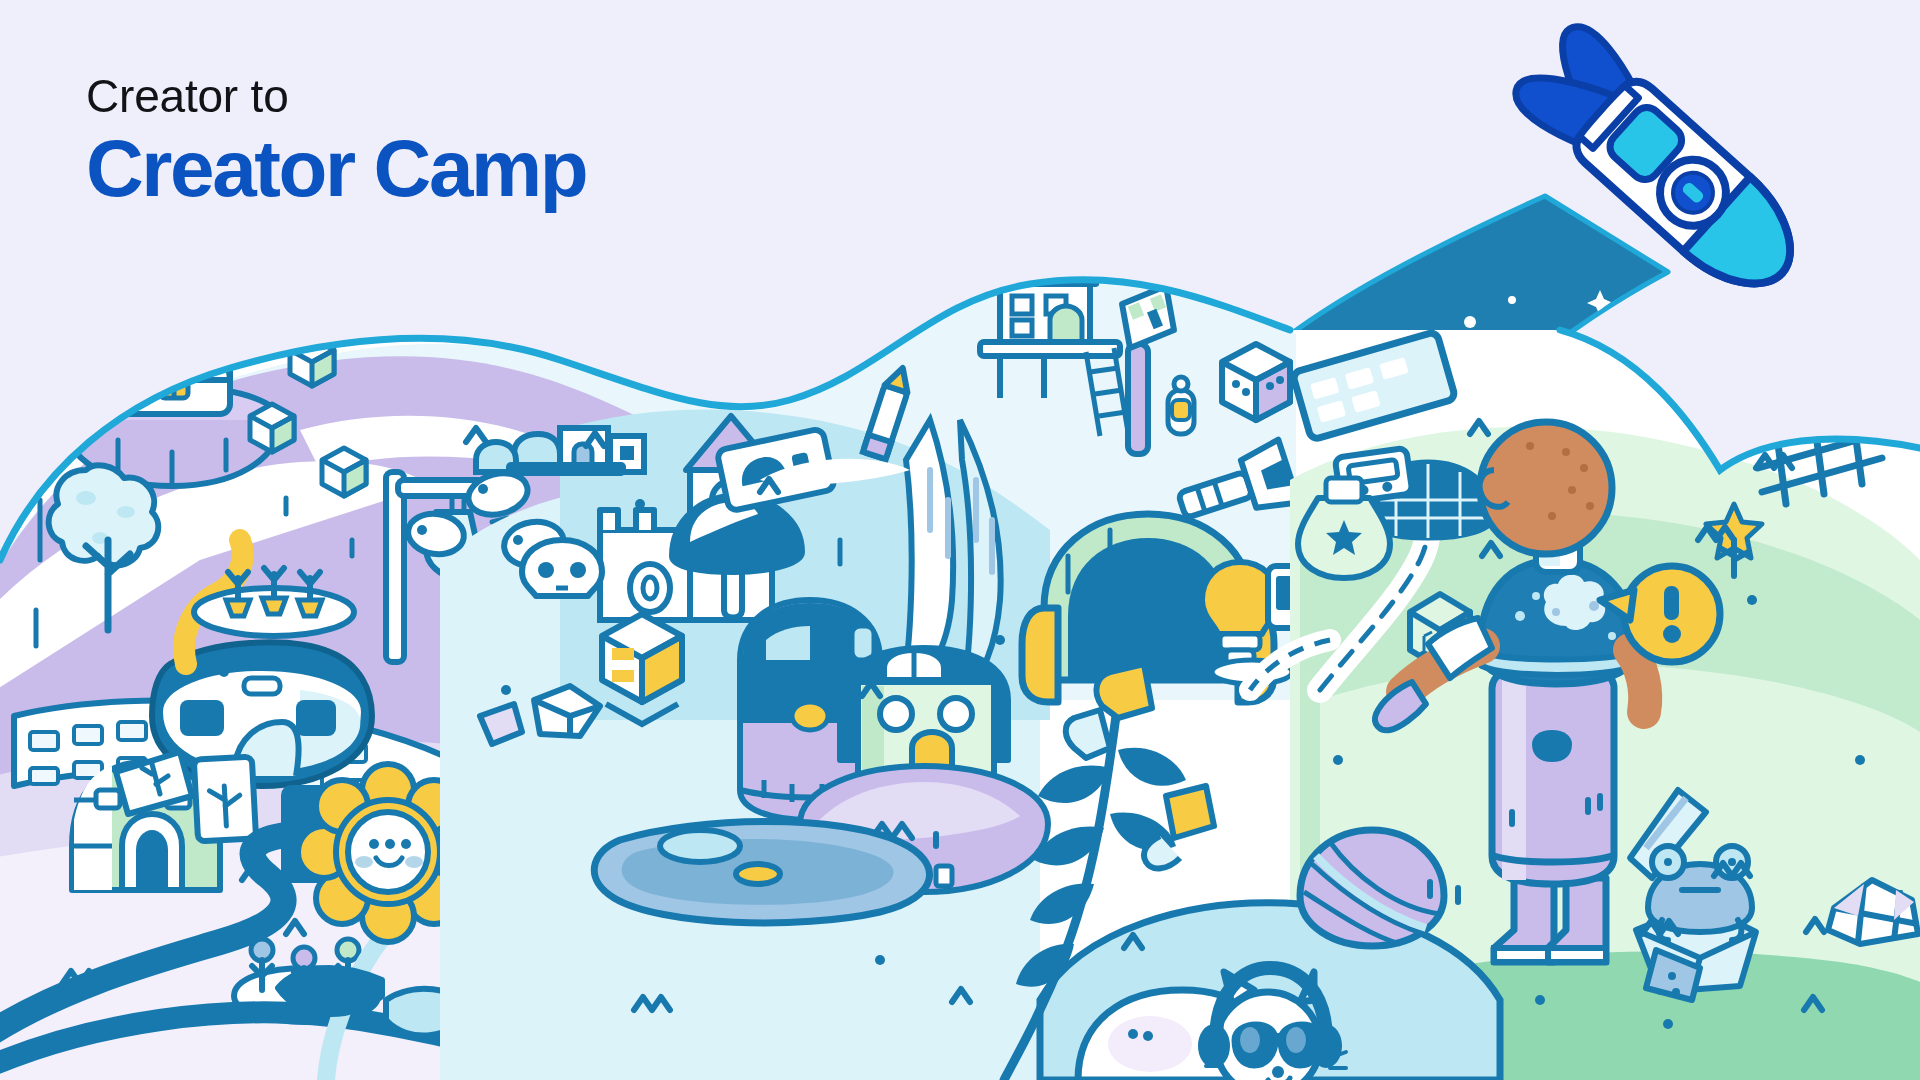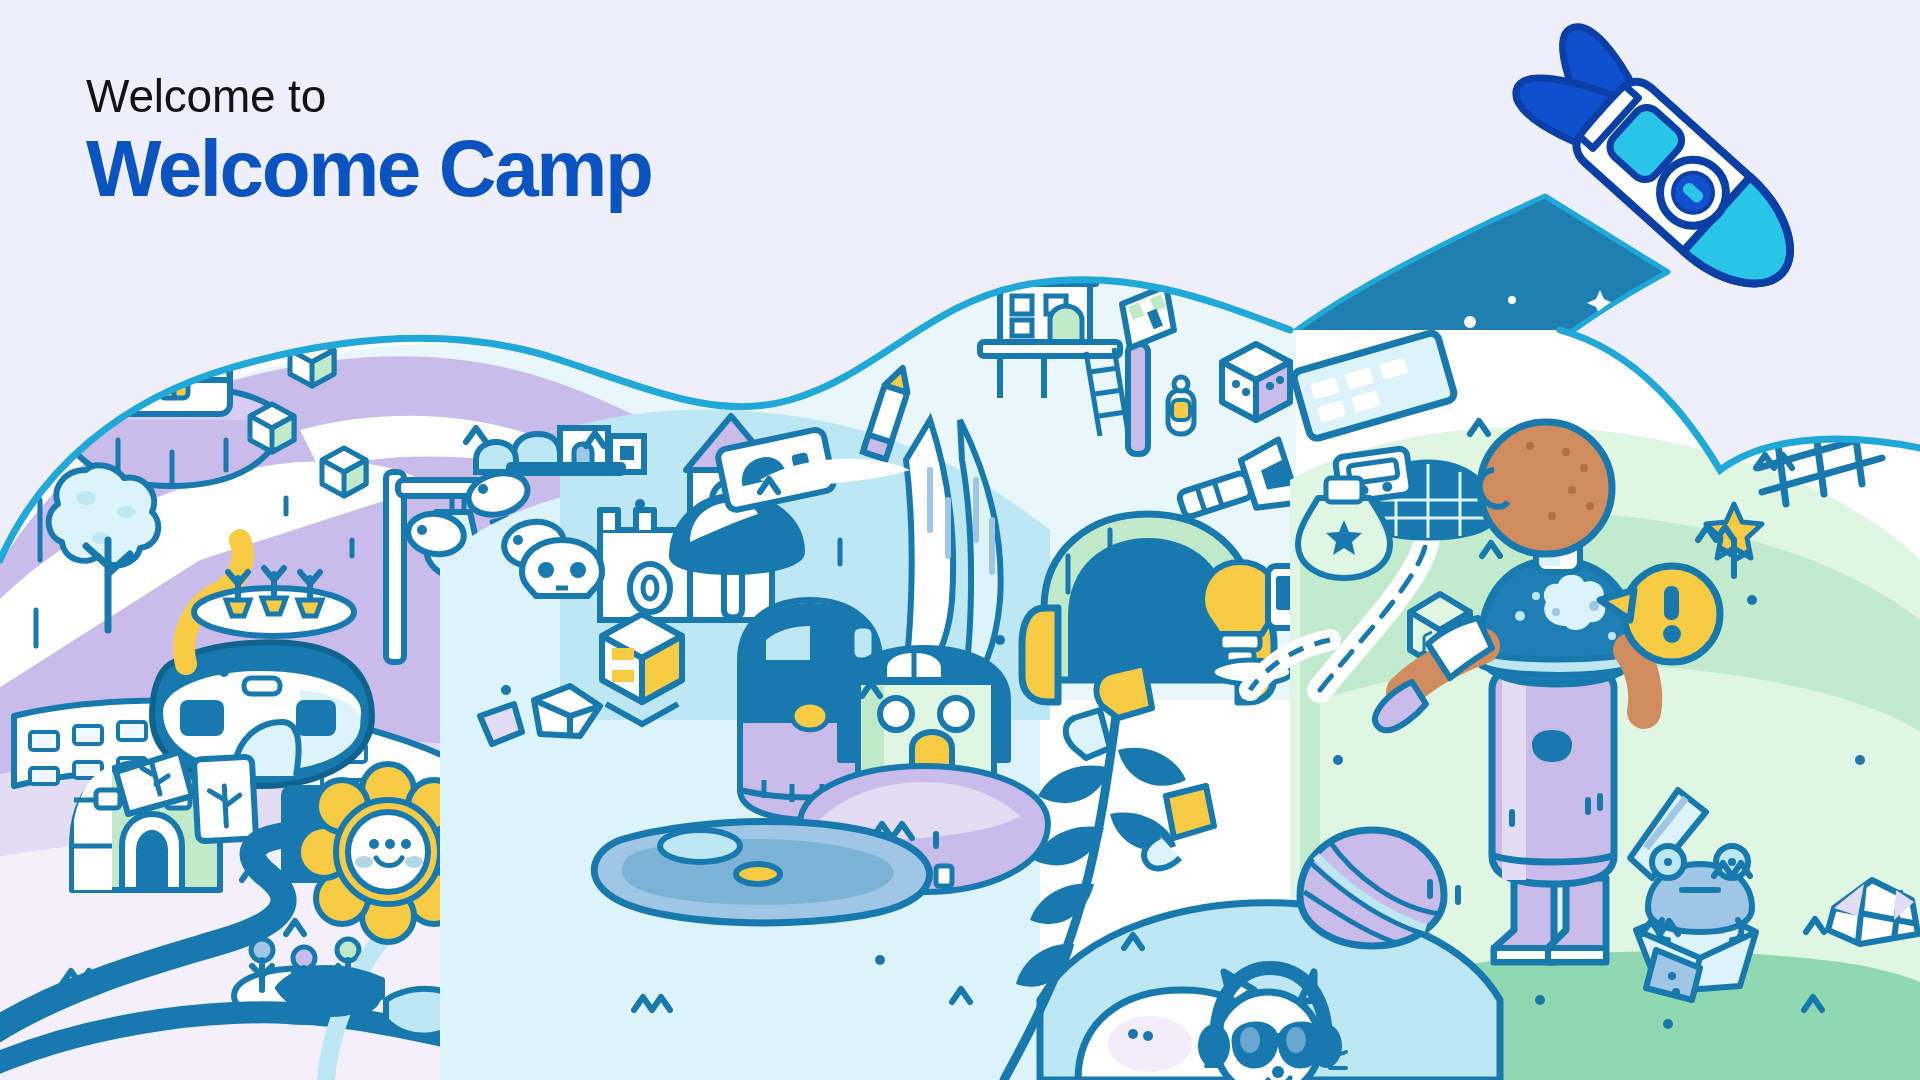--- a/index.html
+++ b/index.html
@@ -882,17 +882,17 @@
                C 880,374 930,300 1030,284
                C 1130,268 1210,300 1290,330
                M 1560,330
                C 1640,352 1690,420 1720,470
                C 1760,440 1830,430 1920,448" fill="none" stroke="#1FA8D8" stroke-width="7" stroke-linecap="round"></path>
     </g>
   </svg>
   </div>
 
   <div id="headline">
-    <div id="welcome-line">Welcome to</div>
-    <div id="brand-line">Welcome Camp</div>
+    <div id="welcome-line">Creator to</div>
+    <div id="brand-line">Creator Camp</div>
   </div>
 
 </div>
 
 </body></html>

